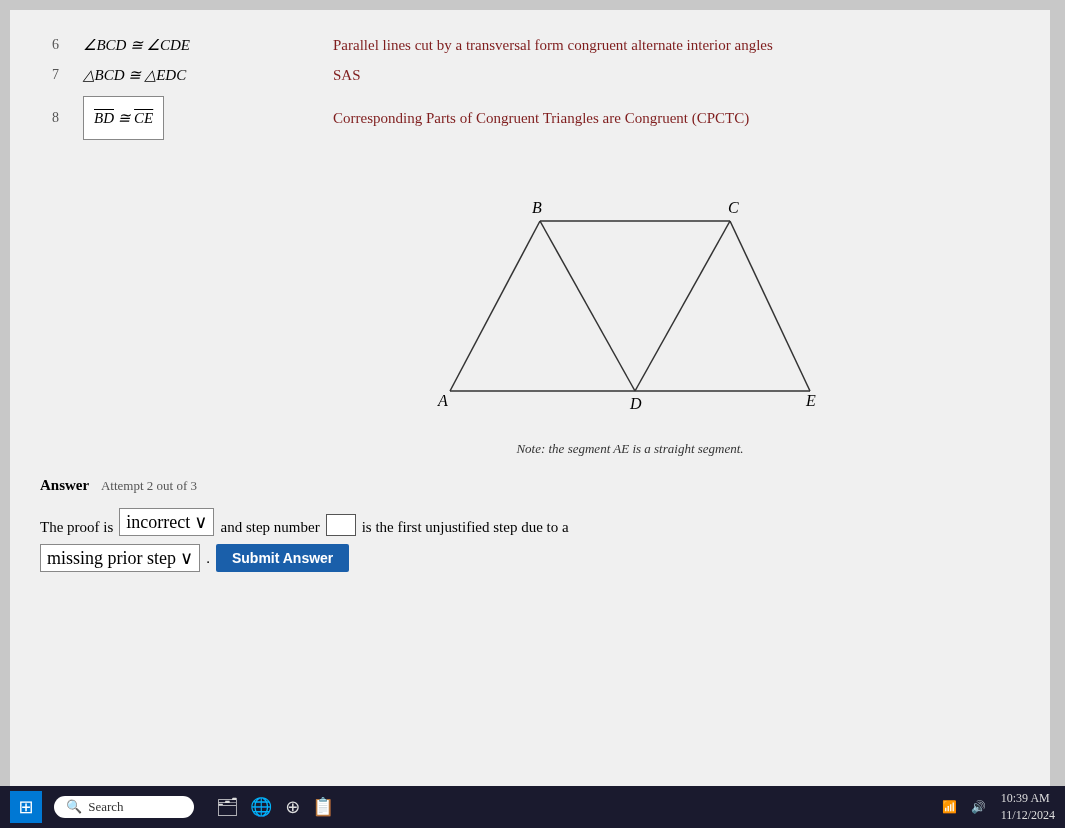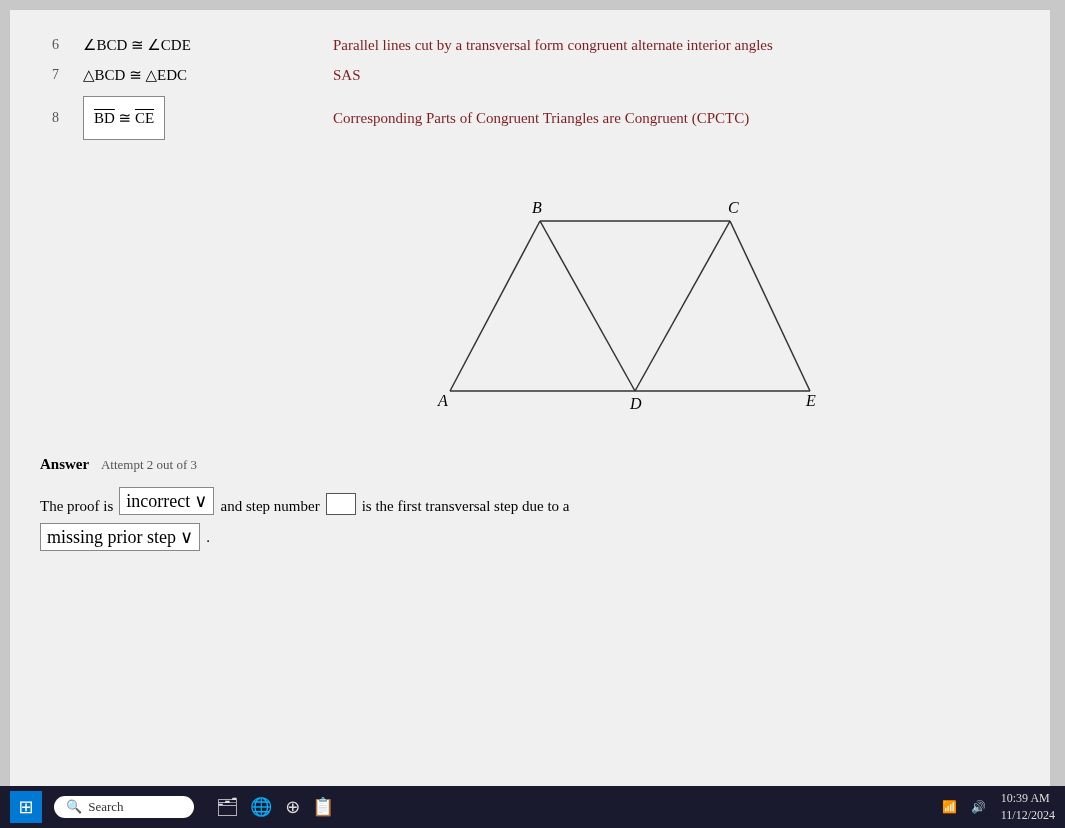--- a/index.html
+++ b/index.html
@@ -31,20 +31,21 @@
       padding: 6px 12px;
       vertical-align: middle;
     }
     .proof-table .step-num {
       width: 30px;
       color: #555;
       font-size: 14px;
     }
     .proof-table .statement {
       width: 250px;
+      font-style: italic;
     }
     .proof-table .reason {
       color: #7f1d1d;
     }
     .statement-box {
       border: 1.5px solid #888;
       padding: 12px 10px;
       display: inline-block;
       background: white;
     }
@@ -225,43 +226,45 @@
 
       <line x1="120" y1="50" x2="215" y2="220" stroke="#333" stroke-width="1.5"></line>
       <line x1="310" y1="50" x2="215" y2="220" stroke="#333" stroke-width="1.5"></line>
 
       <text x="112" y="42" font-size="16" font-style="italic" font-family="Times New Roman">B</text>
       <text x="308" y="42" font-size="16" font-style="italic" font-family="Times New Roman">C</text>
       <text x="18" y="235" font-size="16" font-style="italic" font-family="Times New Roman">A</text>
       <text x="210" y="238" font-size="16" font-style="italic" font-family="Times New Roman">D</text>
       <text x="386" y="235" font-size="16" font-style="italic" font-family="Times New Roman">E</text>
     </svg>
+    <div class="note-text">Note: the segment AE is a straight segment.</div>
   </div>
 
   <div class="answer-section">
     <span class="answer-label">Answer</span>
     <span class="attempt-label">Attempt 2 out of 3</span>
 
     <div class="feedback-row">
       <span>The proof is</span>
       <div class="dropdown-select">
         <span>incorrect</span>
         <span>∨</span>
       </div>
       <span>and step number</span>
       <div class="step-input"></div>
-      <span>is the first transversal step due to a</span>
+      <span>is the first unjustified step due to a</span>
     </div>
 
     <div class="second-row">
       <div class="dropdown-select">
         <span>missing prior step</span>
         <span>∨</span>
       </div>
       <span>.</span>
+      <button class="submit-btn">Submit Answer</button>
     </div>
   </div>
 </div>
 
 <div class="taskbar">
   <div class="taskbar-start">
     <span>⊞</span>
   </div>
   <div class="taskbar-search">
     <span>🔍</span>

